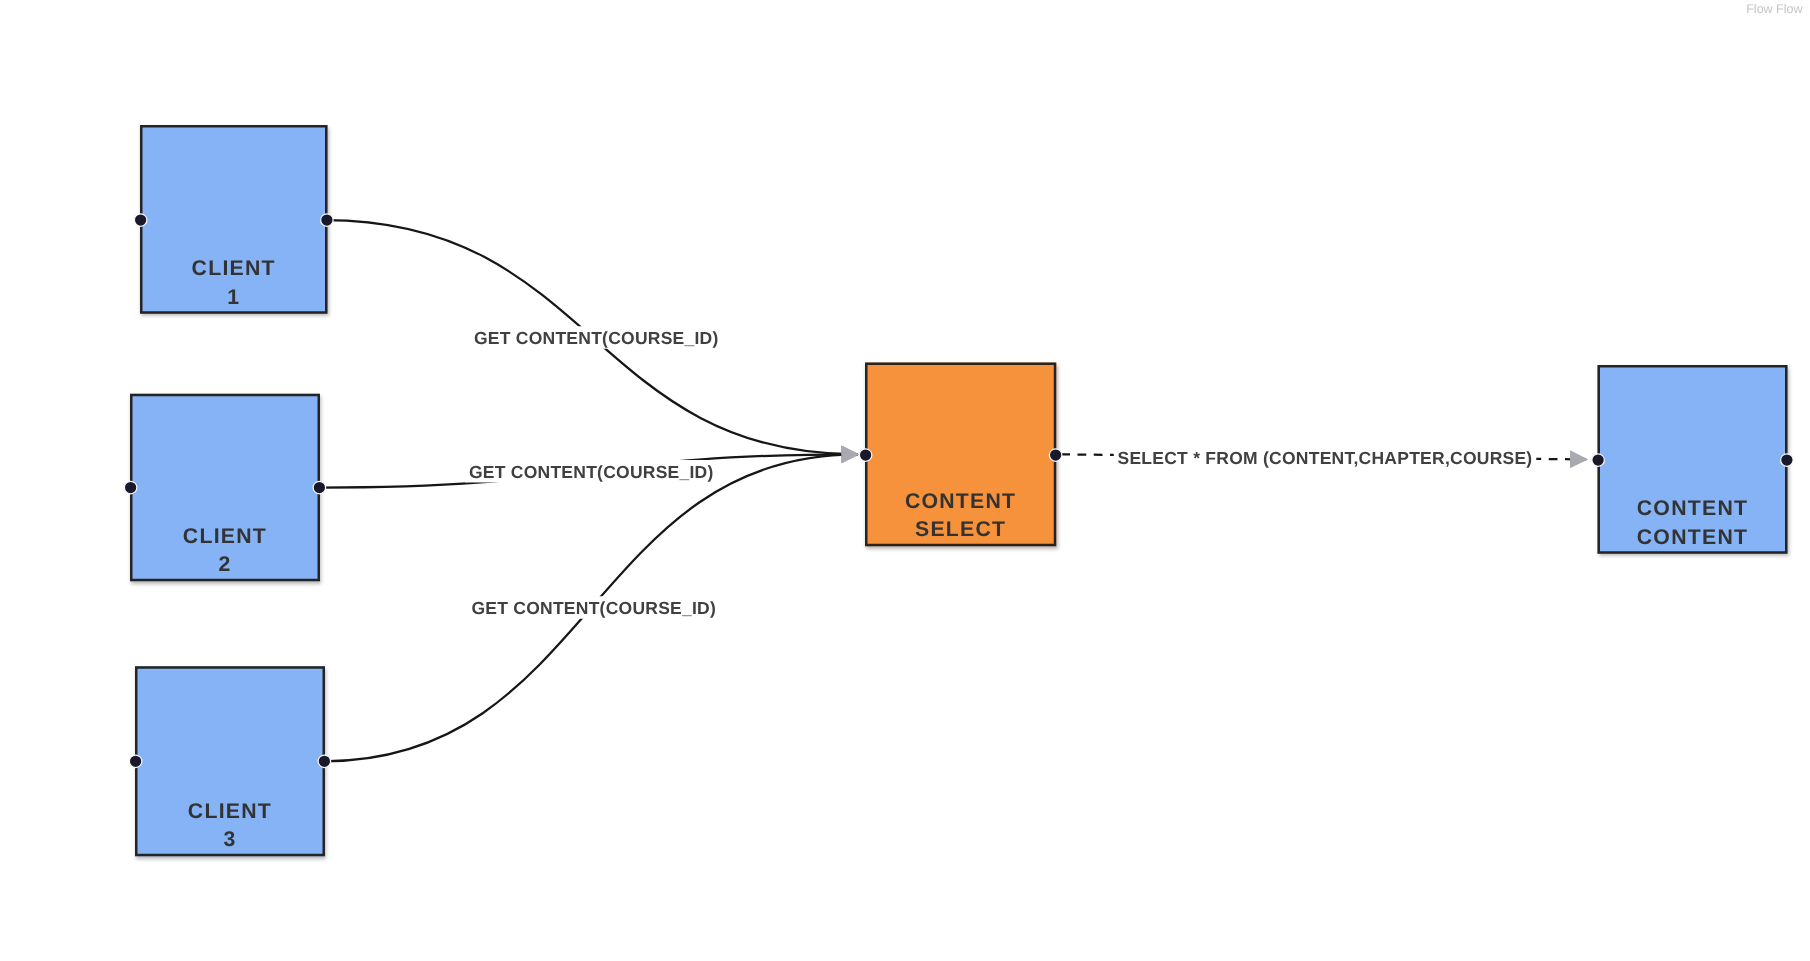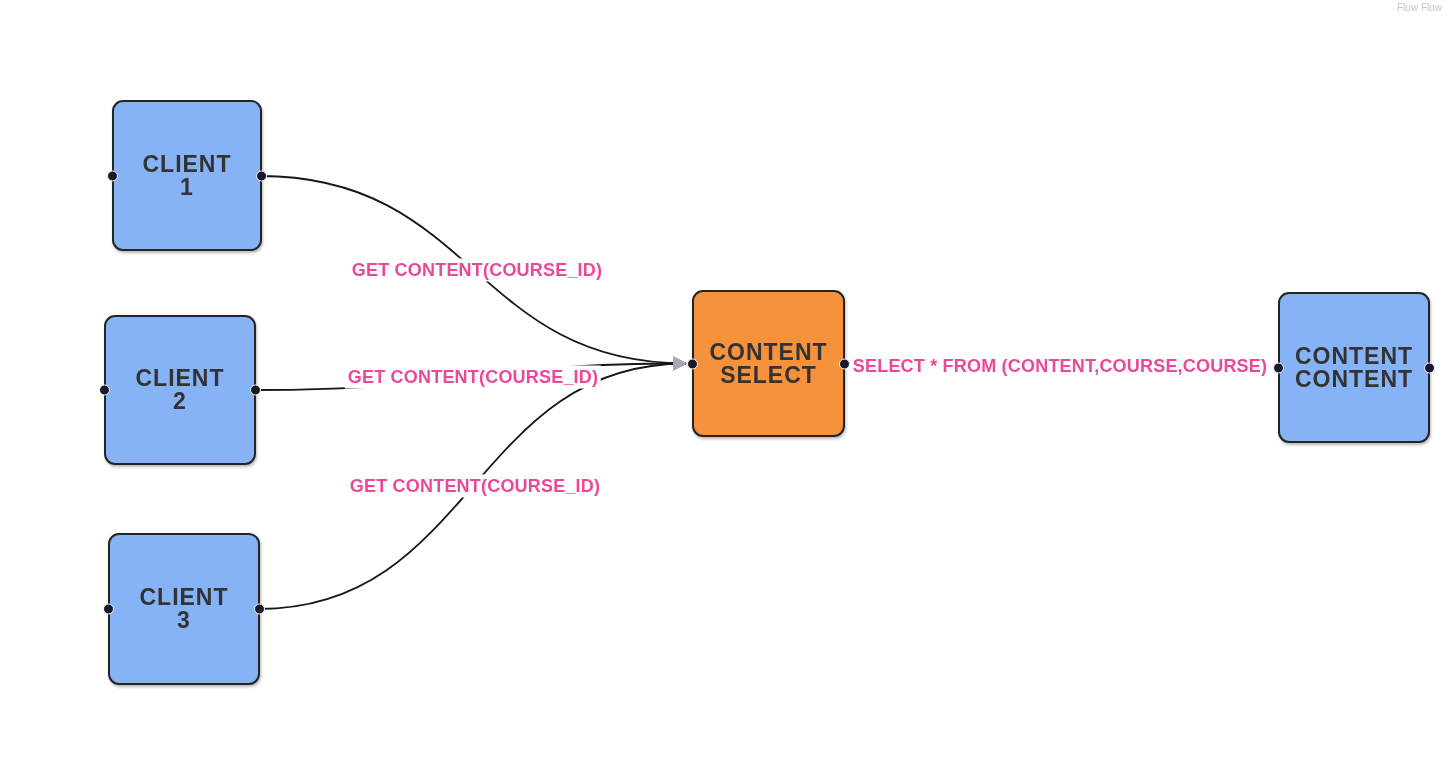--- a/index.html
+++ b/index.html
@@ -29,29 +29,29 @@
     stroke: #161616;
     stroke-width: 1.8;
     pointer-events: stroke;
   }
   svg.edge-layer path.edge.dashed {
     stroke-dasharray: 7 6;
   }
   .node {
     position: absolute;
     border: 2px solid #242424;
-    border-radius: 11px;
+    border-radius: 0;
     box-sizing: border-box;
     display: flex;
     flex-direction: column;
     align-items: center;
-    justify-content: center;
+    justify-content: flex-end;
     text-align: center;
     font-weight: bold;
-    font-size: 23px;
+    font-size: 17px;
     letter-spacing: 1px;
     line-height: 23px;
     color: #333333;
     box-shadow: 1px 2px 3px rgba(0,0,0,0.28);
     cursor: grab;
   }
   .node.blue   { background: #85b3f6; }
   .node.orange { background: #f6913c; }
   .handle {
     position: absolute;
@@ -64,23 +64,23 @@
     cursor: crosshair;
   }
   .handle.left  { left: -7px;  top: 50%; transform: translateY(-50%); }
   .handle.right { right: -7px; top: 50%; transform: translateY(-50%); }
   .edge-label {
     position: absolute;
     transform: translate(-50%, -50%);
     background: #ffffff;
     padding: 1px 3px;
     font-weight: bold;
-    font-size: 18px;
+    font-size: 14px;
     letter-spacing: 0.2px;
-    color: #ec4899;
+    color: #404040;
     white-space: nowrap;
   }
   .attribution {
     position: absolute;
     top: 2px;
     right: 6px;
     font-size: 10px;
     color: #c4c4c4;
     text-decoration: none;
     cursor: pointer;
@@ -134,17 +134,17 @@
   <div class="node blue" style="left:1278px; top:292px; width:152px; height:151px;">
     <div class="handle left"></div>
     <div>CONTENT</div>
     <div>CONTENT</div>
     <div class="handle right"></div>
   </div>
 
   <div class="edge-label" style="left:477px; top:270px;">GET CONTENT(COURSE_ID)</div>
   <div class="edge-label" style="left:473px; top:377px;">GET CONTENT(COURSE_ID)</div>
   <div class="edge-label" style="left:475px; top:486px;">GET CONTENT(COURSE_ID)</div>
-  <div class="edge-label" style="left:1060px; top:366px;">SELECT * FROM (CONTENT,COURSE,COURSE)</div>
+  <div class="edge-label" style="left:1060px; top:366px;">SELECT * FROM (CONTENT,CHAPTER,COURSE)</div>
 
   <a class="attribution">Flow Flow</a>
 
 </div>
 
 </body></html>

